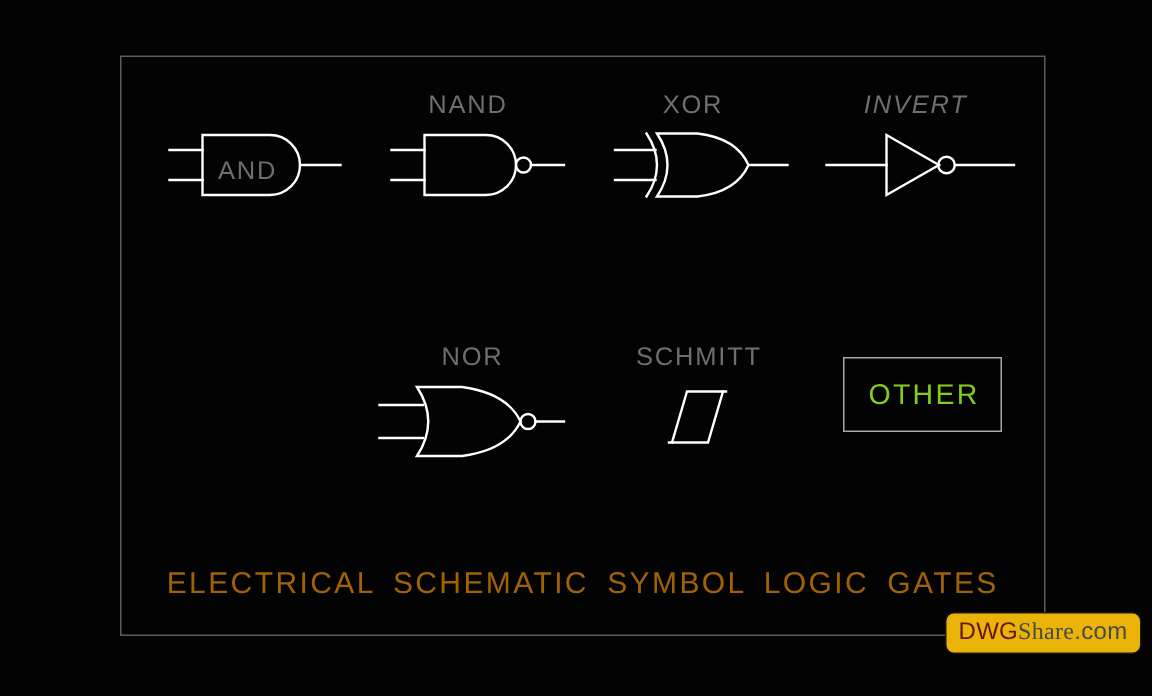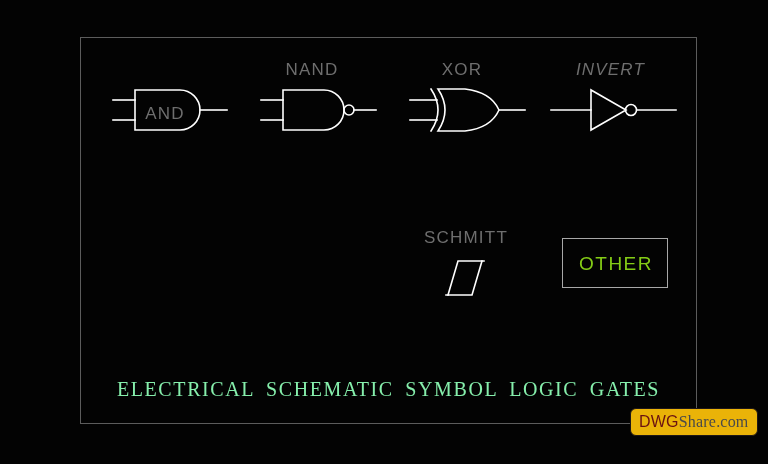--- a/index.html
+++ b/index.html
@@ -67,45 +67,45 @@
     font-size: 19px;
     letter-spacing: 1.5px;
     font-family: "Liberation Sans", sans-serif;
   }
   .caption {
     position: absolute;
     left: 80px;
     top: 378px;
     width: 617px;
     text-align: center;
-    color: #86efac;
+    color: #a16207;
     font-size: 20px;
     letter-spacing: 1.6px;
     word-spacing: 5px;
-    font-family: Liberation Serif, serif;
+    font-family: Liberation Sans, sans-serif;
     white-space: nowrap;
   }
   .watermark {
     position: absolute;
     left: 630px;
     top: 408px;
     height: 26px;
     padding: 0 8px;
     border: 1px solid #1d1616;
     border-radius: 6px;
     background: #eab308;
     display: flex;
     align-items: center;
     font-size: 16px;
     font-family: "Liberation Sans", sans-serif;
     letter-spacing: 0.2px;
   }
   .wm-a { color: #6b1212; }
   .wm-b { color: #4a4a4a; font-family: Liberation Serif, serif; }
-  .wm-c { color: #4a4a4a; font-family: Liberation Serif, serif; }
+  .wm-c { color: #4a4a4a; }
 </style>
 </head>
 <body>
 
 <div id="canvas">
 
   <div class="frame"></div>
 
   <div class="gate" style="left:110px; top:60px; width:125px; height:70px;">
     <div class="gate-label" style="left:20px; top:0px; width:70px;margin-top:44px;">AND</div>
@@ -151,20 +151,32 @@
       <g fill="none" stroke="#ffffff" stroke-width="1.6" stroke-linecap="square">
         <path d="M 43 4 L 43 44 L 78 24 Z"></path>
         <line x1="3" y1="24" x2="43" y2="24"></line>
         <circle cx="83" cy="24" r="5.5"></circle>
         <line x1="89" y1="24" x2="128" y2="24"></line>
       </g>
     </svg>
   </div>
 
 
+  <div class="gate" style="left:250px; top:228px; width:130px; height:75px;">
+    <div class="gate-label" style="left:25px; top:0px; width:80px;">NOR</div>
+    <svg class="gate-svg" style="left:0px; top:27px;" width="130" height="52" viewBox="0 0 130 52">
+      <g fill="none" stroke="#ffffff" stroke-width="1.6" stroke-linecap="square">
+        <path d="M 28 3 L 58 3 Q 88 7 97 26 Q 88 45 58 49 L 28 49 Q 43 26 28 3 Z"></path>
+        <line x1="3" y1="15" x2="32" y2="15"></line>
+        <line x1="3" y1="37" x2="32" y2="37"></line>
+        <circle cx="102" cy="26" r="5"></circle>
+        <line x1="107" y1="26" x2="126" y2="26"></line>
+      </g>
+    </svg>
+  </div>
 
   <div class="gate" style="left:406px; top:228px; width:120px; height:75px;">
     <div class="gate-label" style="left:0px; top:0px; width:120px;">SCHMITT</div>
     <svg class="gate-svg" style="left:20px; top:25px;" width="80" height="50" viewBox="0 0 80 50">
       <g fill="none" stroke="#ffffff" stroke-width="1.6" stroke-linecap="square">
         <path d="M 20 42 L 46 42 L 56 8"></path>
         <path d="M 58 8 L 32 8 L 22 42"></path>
       </g>
     </svg>
   </div>

